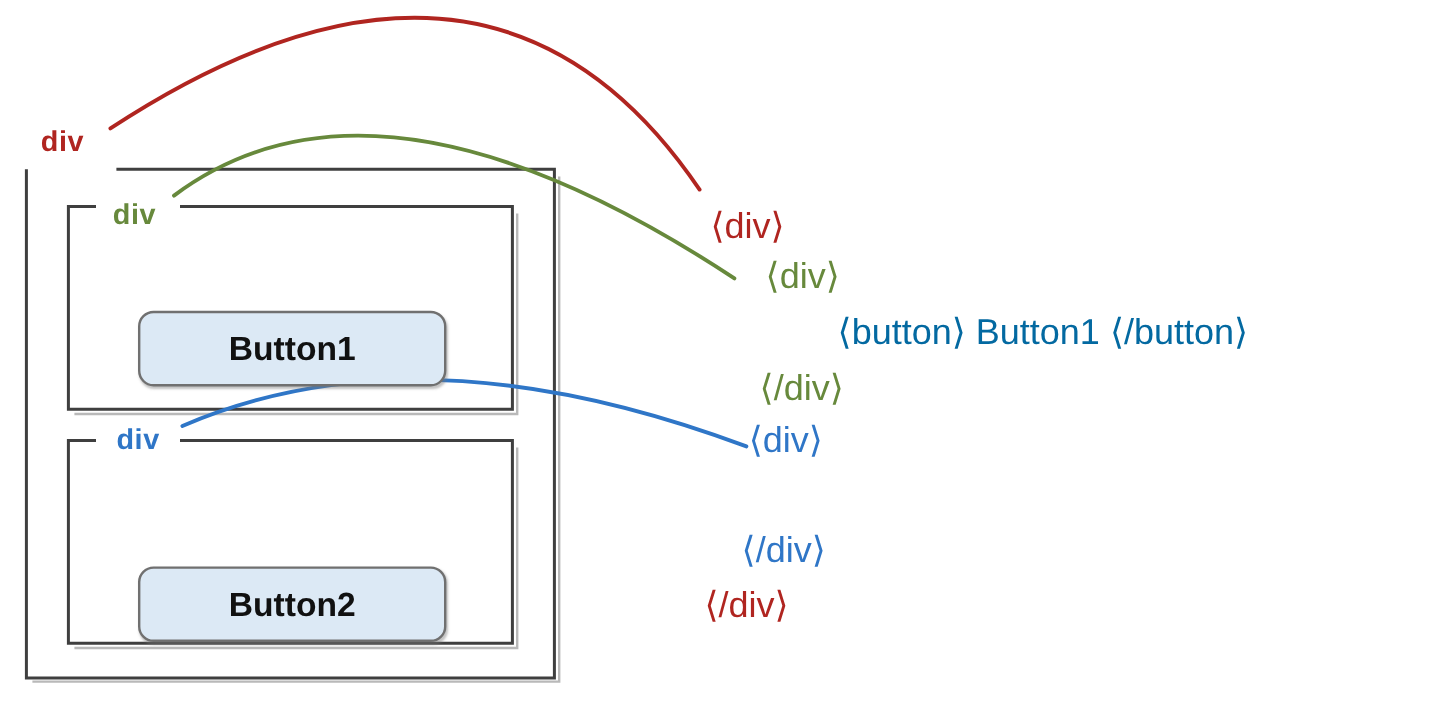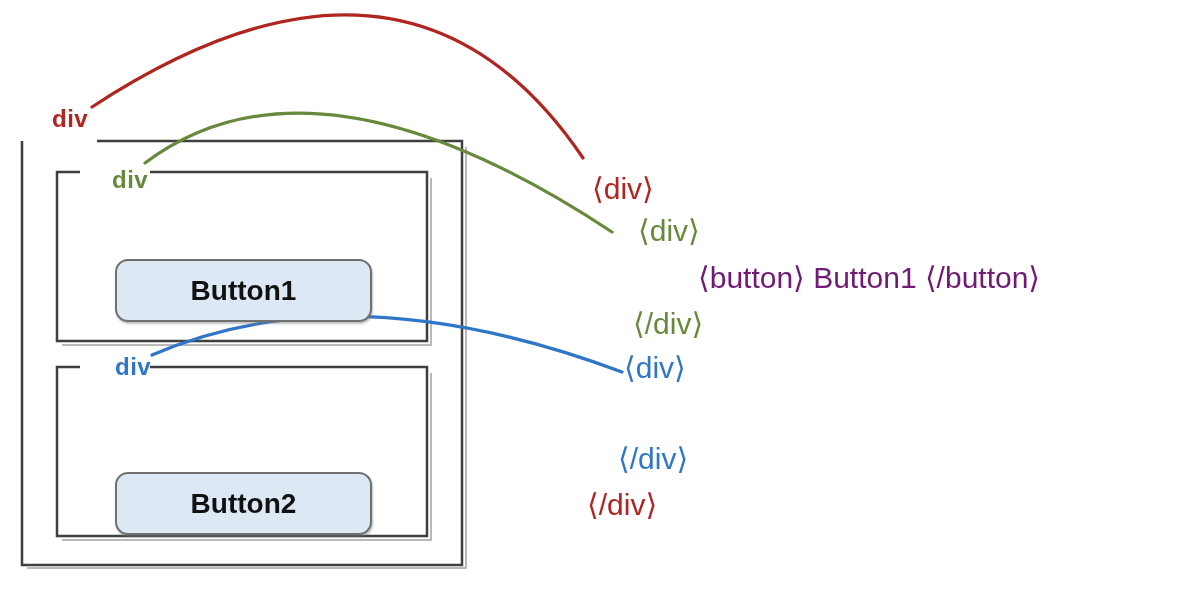--- a/index.html
+++ b/index.html
@@ -10,21 +10,20 @@
     font-family:"Liberation Sans","DejaVu Sans",sans-serif;
     overflow:hidden;
   }
   .stage svg{position:absolute;left:0;top:0;}
   .boxlabel{
     position:absolute;
     font-weight:bold;
     font-size:24px;
     line-height:1;
     letter-spacing:0.5px;
-    margin-left:18px;
   }
   .btn{
     position:absolute;
     width:253px;height:59px;
     border:2px solid #707070;
     border-radius:13px;
     background:#dce9f5;
     box-shadow:1px 2px 2px rgba(120,120,120,0.45);
     display:flex;align-items:center;justify-content:center;
     font-weight:bold;font-size:28px;color:#111;margin-top:32px;
@@ -60,19 +59,19 @@
 
   <span class="boxlabel" style="left: 34px; top: 107px; color: rgb(176, 37, 32);">div</span>
   <span class="boxlabel" style="left: 94px; top: 168px; color: rgb(103, 137, 60);">div</span>
   <span class="boxlabel" style="left: 97px; top: 355px; color: rgb(47, 118, 199);">div</span>
 
   <div class="btn" style="left: 115px; top: 227px; background-color: rgb(220, 233, 245);">Button1</div>
   <div class="btn" style="left: 115px; top: 440px; background-color: rgb(220, 233, 245);">Button2</div>
 
   <div class="codeline" style="left: 592px; top: 174px; color: rgb(176, 37, 32);">⟨div⟩</div>
   <div class="codeline" style="left: 638px; top: 216px; color: rgb(103, 137, 60);">⟨div⟩</div>
-  <div class="codeline" style="left: 698px; top: 263px; color: #701a75;">⟨button⟩ Button1 ⟨/button⟩</div>
+  <div class="codeline" style="left: 698px; top: 263px; color: #0369a1;">⟨button⟩ Button1 ⟨/button⟩</div>
   <div class="codeline" style="left: 633px; top: 309px; color: rgb(103, 137, 60);">⟨/div⟩</div>
   <div class="codeline" style="left: 624px; top: 353px; color: rgb(47, 118, 199);">⟨div⟩</div>
   <div class="codeline" style="left: 618px; top: 444px; color: rgb(47, 118, 199);">⟨/div⟩</div>
   <div class="codeline" style="left: 587px; top: 490px; color: rgb(176, 37, 32);">⟨/div⟩</div>
 
 </div>
 
 </body></html>

